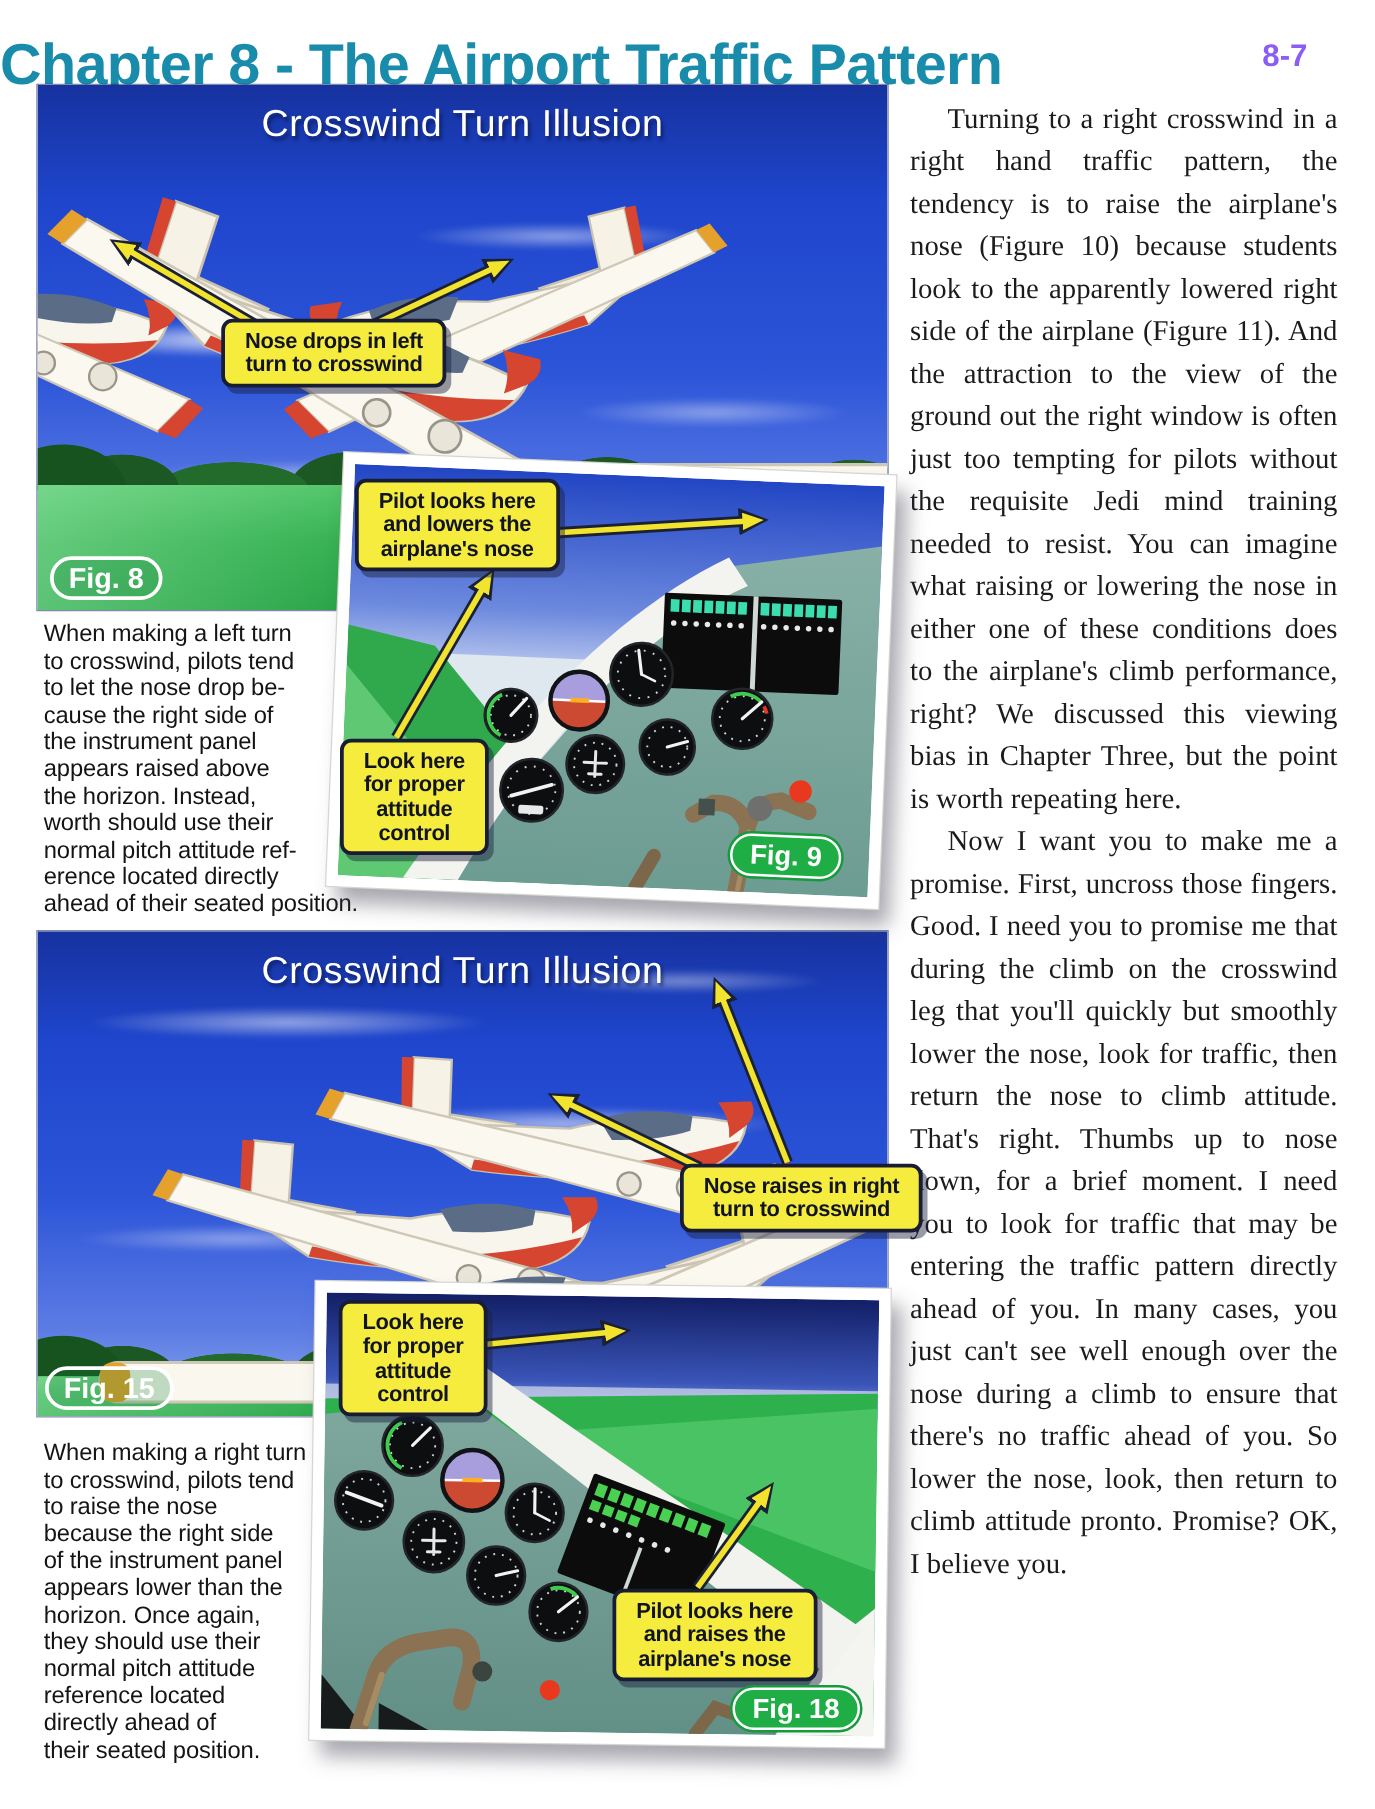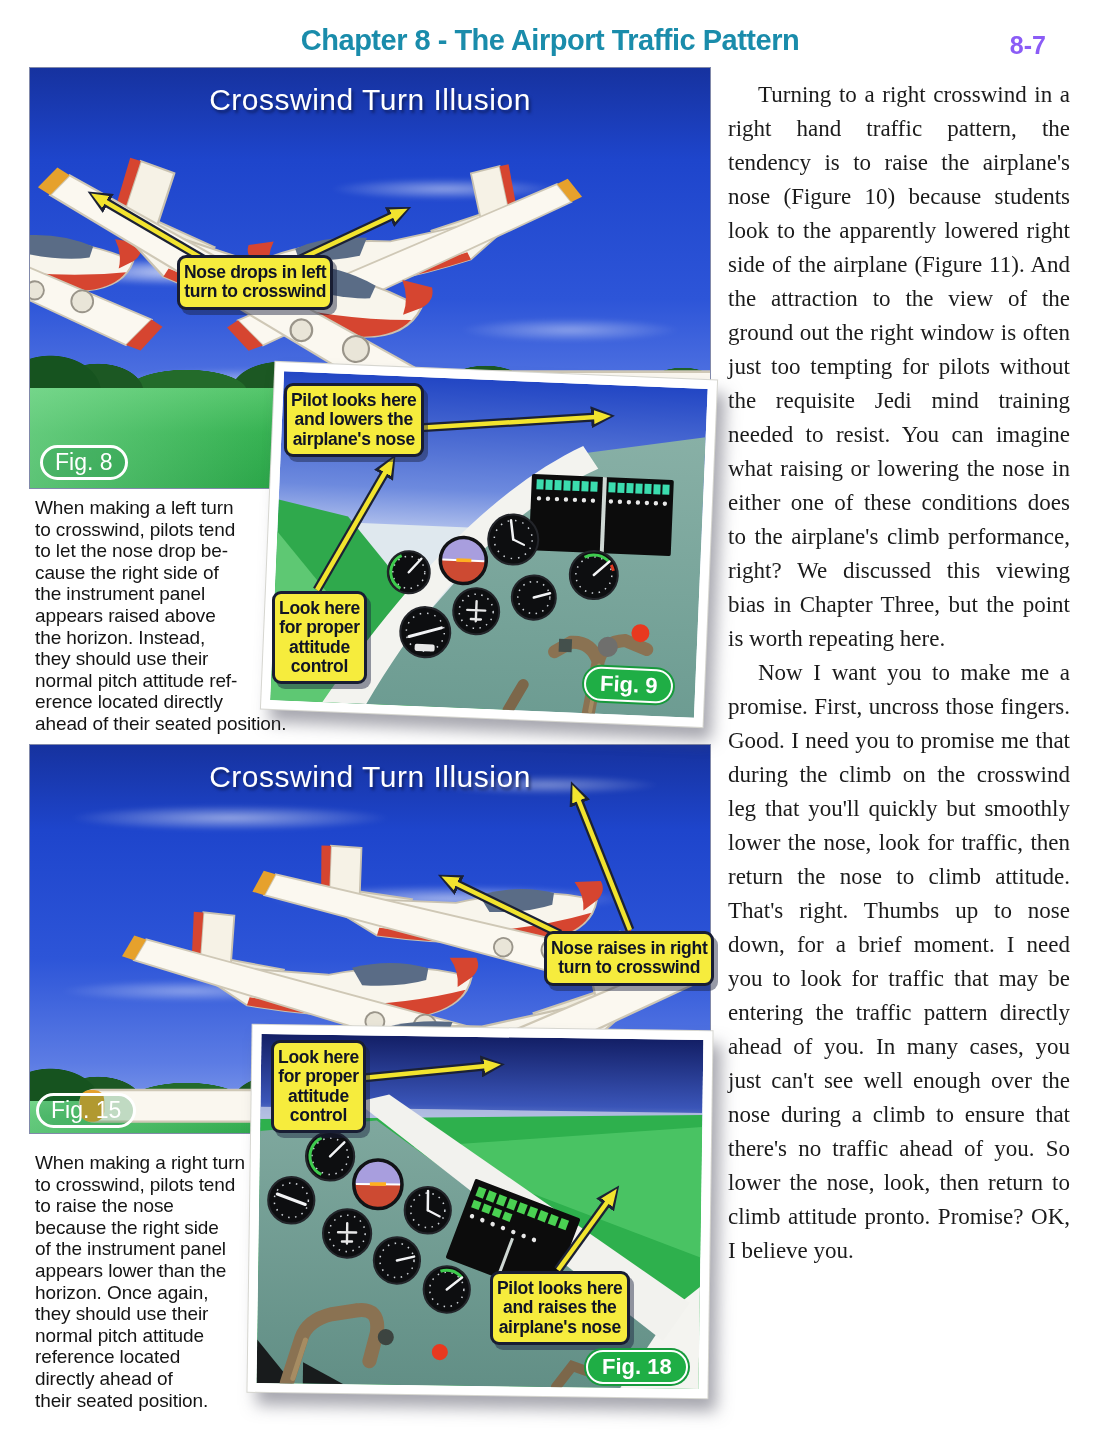--- a/index.html
+++ b/index.html
@@ -1,20 +1,20 @@
 <!DOCTYPE html>
 <html lang="en"><head>
 <meta charset="utf-8">
 <style>
   *{margin:0;padding:0;box-sizing:border-box}
   html,body{background:#ffffff}
   body{width:1100px;height:1447px;position:relative;font-family:"Liberation Sans",sans-serif;overflow:hidden}
 
-  .hdr-title{position:absolute;top:24px;left:0;width:1100px;text-align:center;
-    font-size:29px;font-weight:bold;color:#1a8cab;letter-spacing:-.5px}
+  .hdr-title{position:absolute;top:24px;left:0;width:1100px;text-align:left;
+    font-size:46px;font-weight:bold;color:#1a8cab;letter-spacing:-.5px}
   .hdr-page{position:absolute;top:31px;right:54px;font-size:25px;font-weight:bold;color:#8b5cf6}
 
   .figbox{position:absolute;overflow:hidden;outline:1px solid rgba(25,40,100,.55);z-index:1}
   #fig8{left:30px;top:68px;width:680px;height:420px}
   #fig10{left:30px;top:745px;width:680px;height:388px}
   .sky{position:absolute;inset:0;background:linear-gradient(180deg,#16329f 0%,#1e45cc 22%,#2d55d8 55%,#5c7ce4 82%,#8ea6ec 100%)}
   .cloud{position:absolute;background:radial-gradient(ellipse closest-side,rgba(255,255,255,.8),rgba(255,255,255,0));border-radius:50%;filter:blur(2px)}
   .ground{position:absolute;left:0;right:0;bottom:0;background:linear-gradient(180deg,#4cc263 0%,#2aab47 45%,#1f9e3e 100%)}
   .ground::after{content:"";position:absolute;inset:0;background:linear-gradient(100deg,rgba(150,230,170,.55) 0%,rgba(150,230,170,0) 45%)}
   #fig8 .ground{height:100px} #fig10 .ground{height:32px}
@@ -25,38 +25,38 @@
       radial-gradient(120px 44px at 23% 100%,#236b2a 0 50%,transparent 51%),
       radial-gradient(100px 60px at 37% 100%,#1c5823 0 50%,transparent 51%),
       radial-gradient(130px 40px at 53% 100%,#247031 0 50%,transparent 51%),
       radial-gradient(90px 52px at 67% 100%,#1c5823 0 50%,transparent 51%),
       radial-gradient(120px 36px at 83% 100%,#26702d 0 50%,transparent 51%),
       radial-gradient(80px 48px at 96% 100%,#1f602a 0 50%,transparent 51%)}
   #fig8 .trees{bottom:96px} #fig10 .trees{bottom:28px}
   .planes{position:absolute;inset:0;width:100%;height:100%}
   .fig-title{position:absolute;top:15px;left:50%;transform:translateX(-50%);white-space:nowrap;
     font-size:30px;font-weight:normal;color:#fff;letter-spacing:.5px;text-shadow:2px 3px 3px rgba(8,18,60,.6)}
-  .fig-capsule{position:absolute;color:#fff;font-weight:normal;font-size:23px;line-height:1.1;
+  .fig-capsule{position:absolute;color:#fff;font-weight:bold;font-size:23px;line-height:1.1;
     border:3px solid #fff;border-radius:22px;padding:2px 12px;background:rgba(20,130,60,.25)}
   #fig8 .fig-capsule{left:10px;bottom:8px}
   #fig10 .fig-capsule{left:6px;bottom:5px}
 
   .inset{position:absolute;background:#fff;padding:9px;z-index:2;
     box-shadow:0 0 0 1px #d6d6d0,9px 13px 16px rgba(80,80,95,.5)}
   #fig9{left:268px;top:371px;width:442px;height:347px;transform:rotate(2.4deg)}
   #fig11{left:250px;top:1028px;width:460px;height:367px;transform:rotate(0.8deg)}
   .inset svg{display:block;width:100%;height:100%}
 
   .inset-capsule{position:absolute;z-index:4;background:#1fae45;color:#fff;font-weight:bold;font-size:22px;
     padding:2px 14px;border-radius:20px;border:2px solid #fff;box-shadow:0 0 0 2px #179a3c}
   #cap-fig9{left:584px;top:668px;transform:rotate(2.4deg)}
   #cap-fig11{left:586px;top:1350px}
 
   .callout{position:absolute;z-index:4;background:#f6ec3d;border:3px solid #181d33;border-radius:9px;
-    color:#101425;font-weight:bold;font-size:17.5px;line-height:1.1;text-align:center;padding:5px 4px;
+    color:#101425;font-weight:bold;font-size:17.5px;line-height:1.1;text-align:center;padding:5px 16px;
     white-space:pre-line;letter-spacing:-.3px;box-shadow:4px 5px 0 rgba(25,30,60,.45)}
   #c8{left:177px;top:255px} #c9a{left:284px;top:383px} #c9b{left:272px;top:591px}
   #c10{left:544px;top:931px} #c11a{left:271px;top:1040px} #c11b{left:490px;top:1271px}
 
   .arrows{position:absolute;inset:0;width:1100px;height:1447px;z-index:3;pointer-events:none}
 
   .caption{position:absolute;z-index:1;font-size:19px;line-height:21.6px;color:#141414;
     white-space:pre-line;letter-spacing:-.1px}
   #cap8{left:35px;top:497px;width:300px}
   #cap10{left:35px;top:1152px;width:300px}
@@ -433,21 +433,21 @@
 <div class="inset-capsule" id="cap-fig9">Fig. 9</div>
 <div class="inset-capsule" id="cap-fig11">Fig. 18</div>
 
 <p class="caption" id="cap8">When making a left turn
 to crosswind, pilots tend
 to let the nose drop be-
 cause the right side of
 the instrument panel
 appears raised above
 the horizon. Instead,
-they should use their
+worth should use their
 normal pitch attitude ref-
 erence located directly
 ahead of their seated position.</p>
 <p class="caption" id="cap10">When making a right turn
 to crosswind, pilots tend
 to raise the nose
 because the right side
 of the instrument panel
 appears lower than the
 horizon. Once again,

